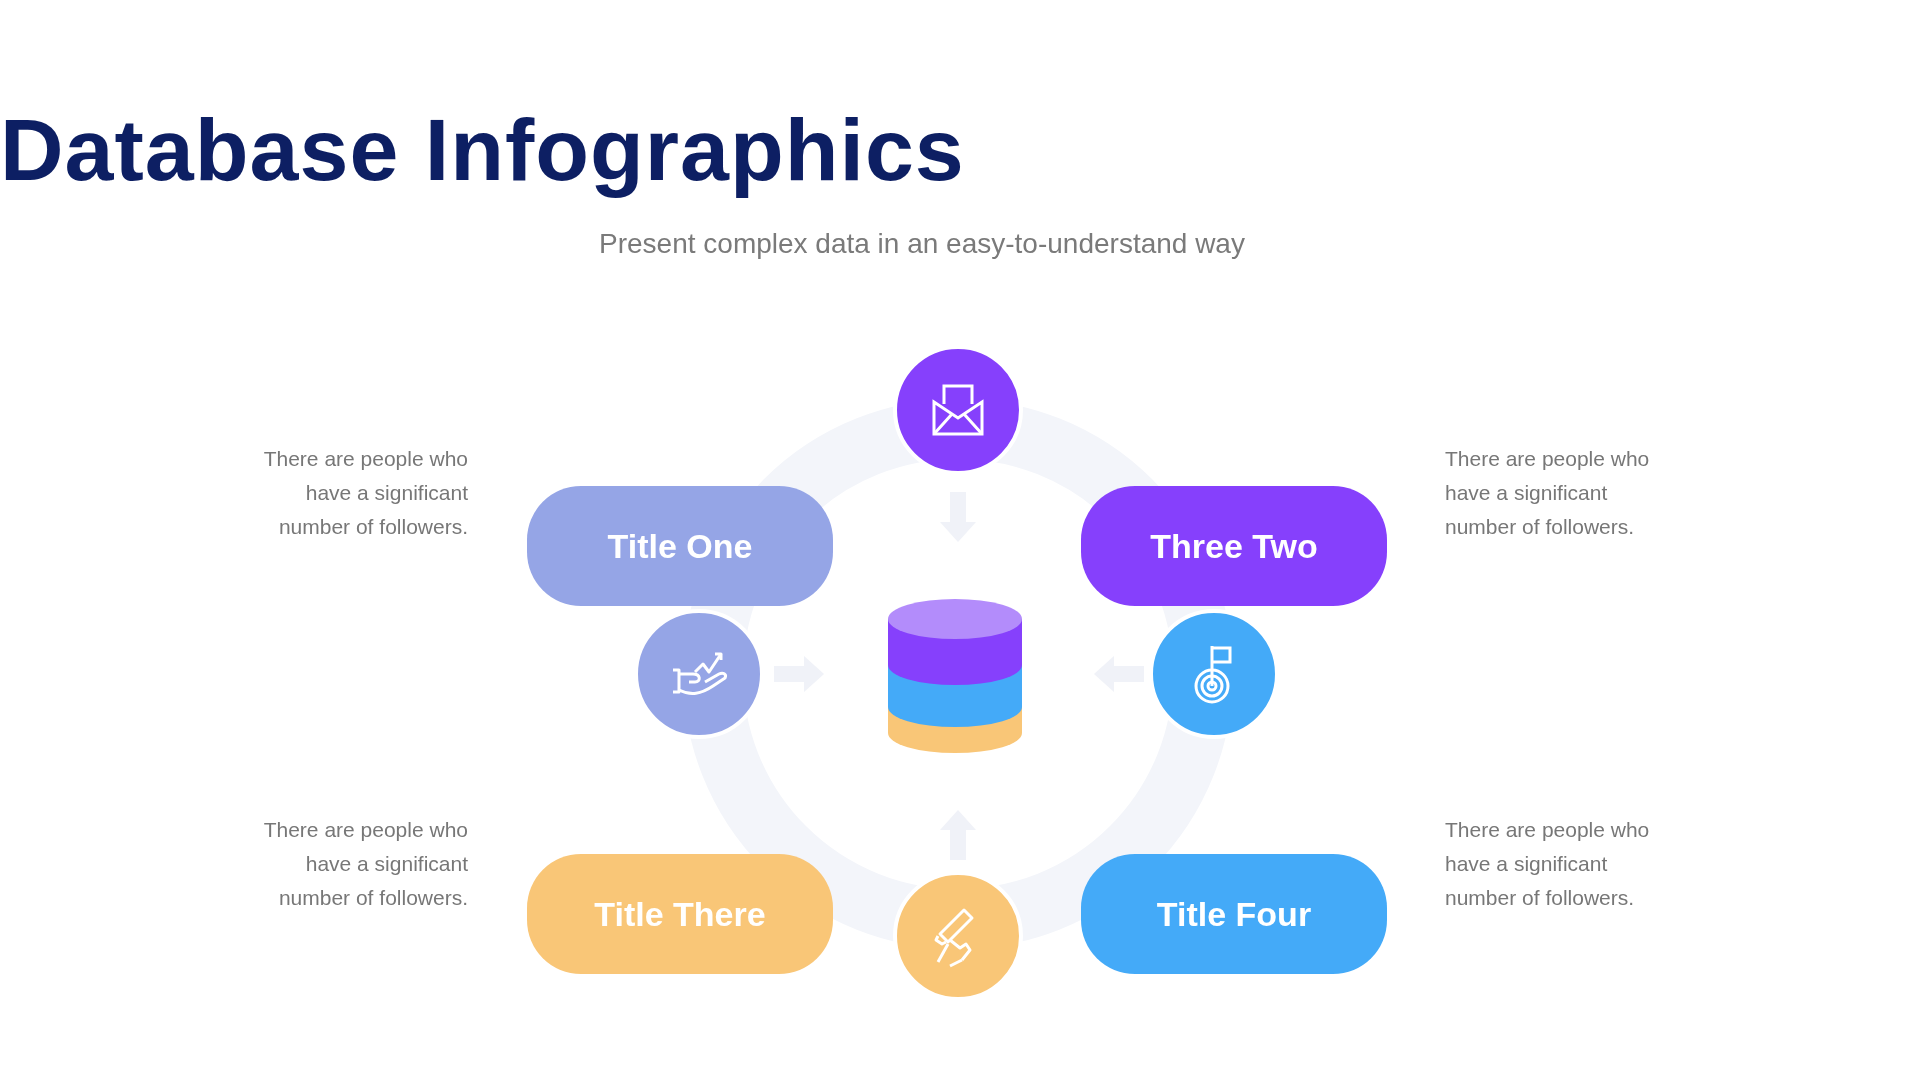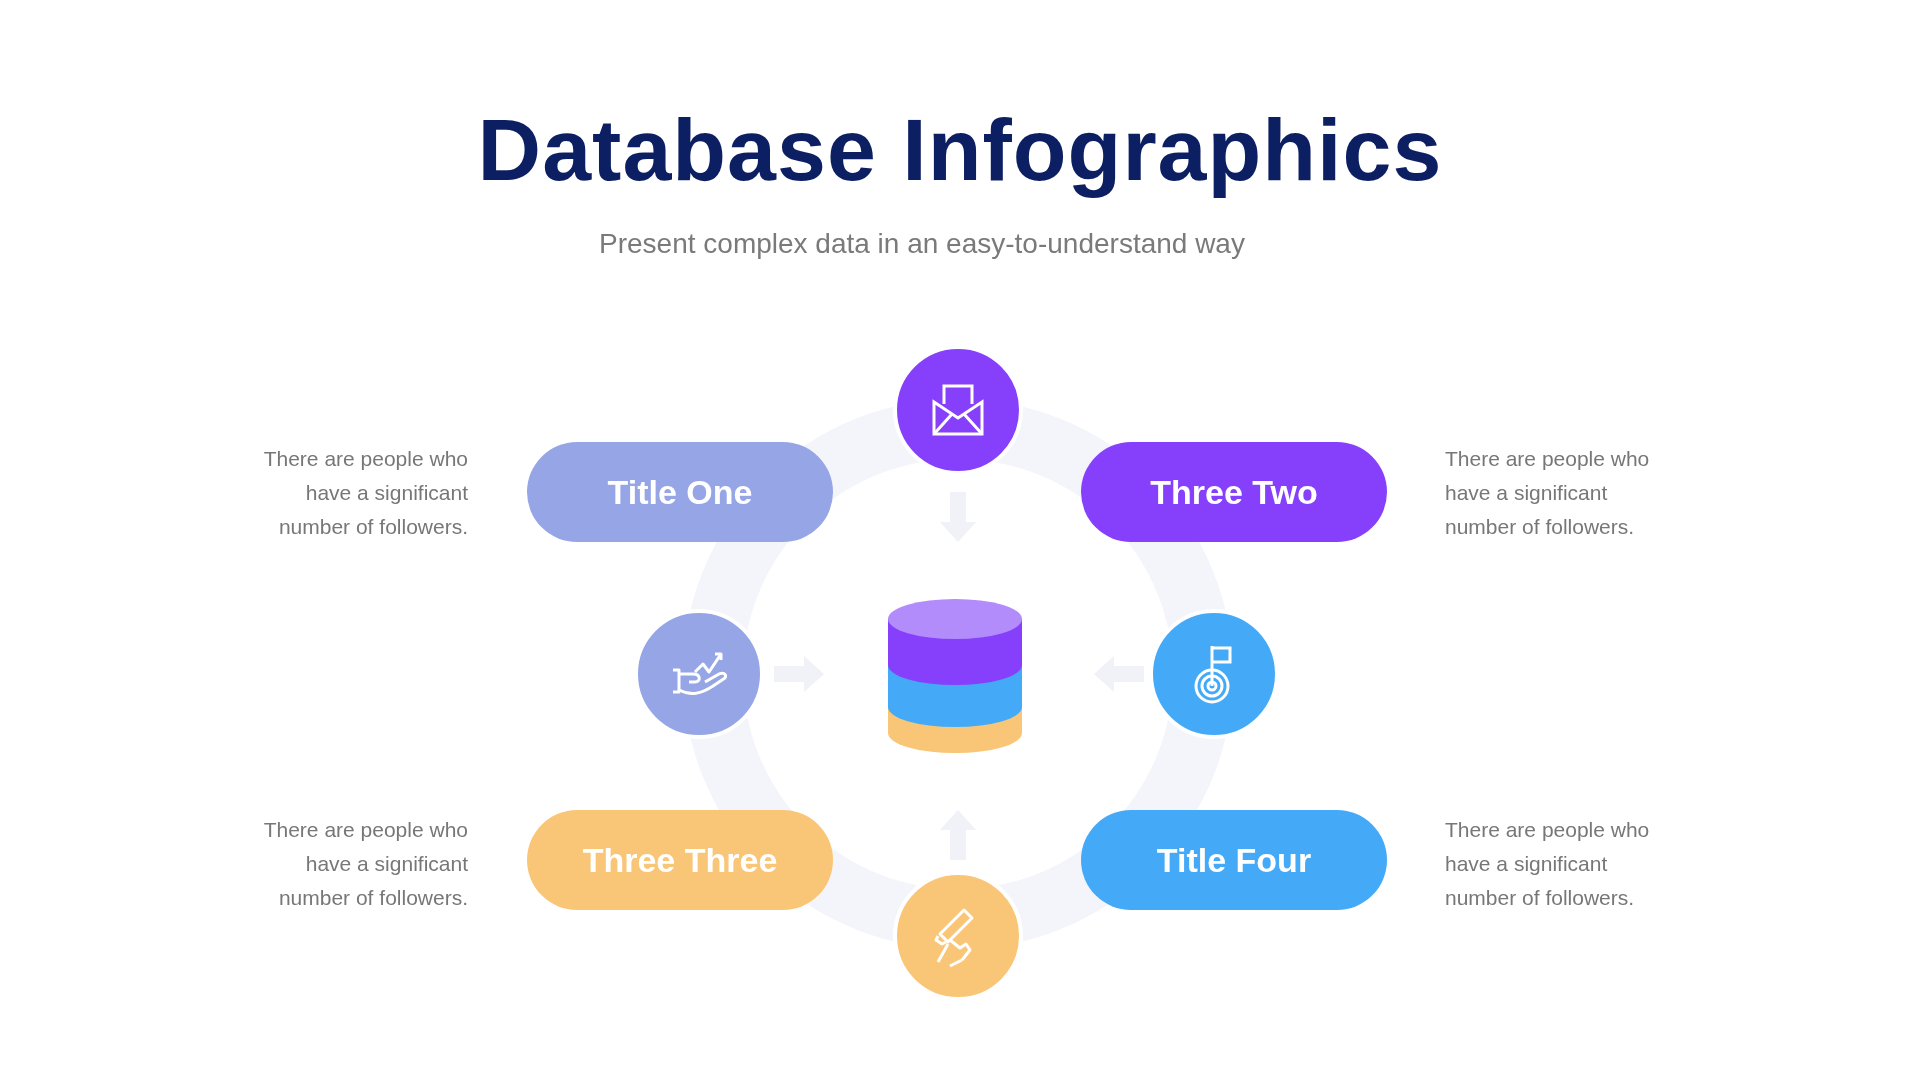--- a/index.html
+++ b/index.html
@@ -1,20 +1,20 @@
 <!DOCTYPE html>
 <html><head>
 <meta charset="utf-8">
 <style>
   html, body { margin:0; padding:0; }
   body { width:1920px; height:1080px; background:#ffffff; position:relative; overflow:hidden; font-family:"Liberation Sans", "DejaVu Sans", sans-serif; }
-  .title { position:absolute; left:0; width:1920px; top:98px; text-align:center; font-size:88px; font-weight:bold; color:#0d1f63; letter-spacing:1px; line-height:104px; }
+  .title { position:absolute; left:0; width:1920px; top:98px; text-align:left; font-size:88px; font-weight:bold; color:#0d1f63; letter-spacing:1px; line-height:104px; }
   .subtitle { position:absolute; left:0; width:1844px; top:226px; text-align:center; font-size:28px; color:#7a7a7a; line-height:36px; }
   .ring { position:absolute; left:683px; top:399px; width:550px; height:550px; border-radius:50%; box-sizing:border-box; border:60px solid #f3f5fa; }
-  .pill { position:absolute; width:306px; height:100px; border-radius:54px; color:#fff; font-weight:bold; font-size:34px; display:flex; align-items:center; justify-content:center; }
+  .pill { position:absolute; width:306px; height:120px; border-radius:54px; color:#fff; font-weight:bold; font-size:34px; display:flex; align-items:center; justify-content:center;margin-top:44px; }
   .circle { position:absolute; width:130px; height:130px; border-radius:50%; border:4px solid #fff; box-sizing:border-box; display:flex; align-items:center; justify-content:center; }
   .circle svg { width:64px; height:64px; }
   .desc { position:absolute; width:320px; font-size:21px; line-height:34px; color:#777777; }
   .desc.left { text-align:right; }
   .desc.right { text-align:left; }
   .desc span { display:block; }
   .arrow { position:absolute; }
   .db { position:absolute; left:888px; top:597px; width:134px; height:156px; }
 </style>
 </head>
@@ -84,21 +84,21 @@
   </svg>
 </div>
 
 <div class="pill" style="left:527px;top:442px;background:#95a5e6;">
   <span>Title One</span>
 </div>
 <div class="pill" style="left:1081px;top:442px;background:#8640fc;">
   <span>Three Two</span>
 </div>
 <div class="pill" style="left:527px;top:810px;background:#f9c677;">
-  <span>Three Three</span>
+  <span>Title There</span>
 </div>
 <div class="pill" style="left:1081px;top:810px;background:#44aaf8;">
   <span>Title Four</span>
 </div>
 
 <div class="desc left" style="left:148px;top:442px;">
   <span>There are people who</span>
   <span>have a significant</span>
   <span>number of followers.</span>
 </div>

